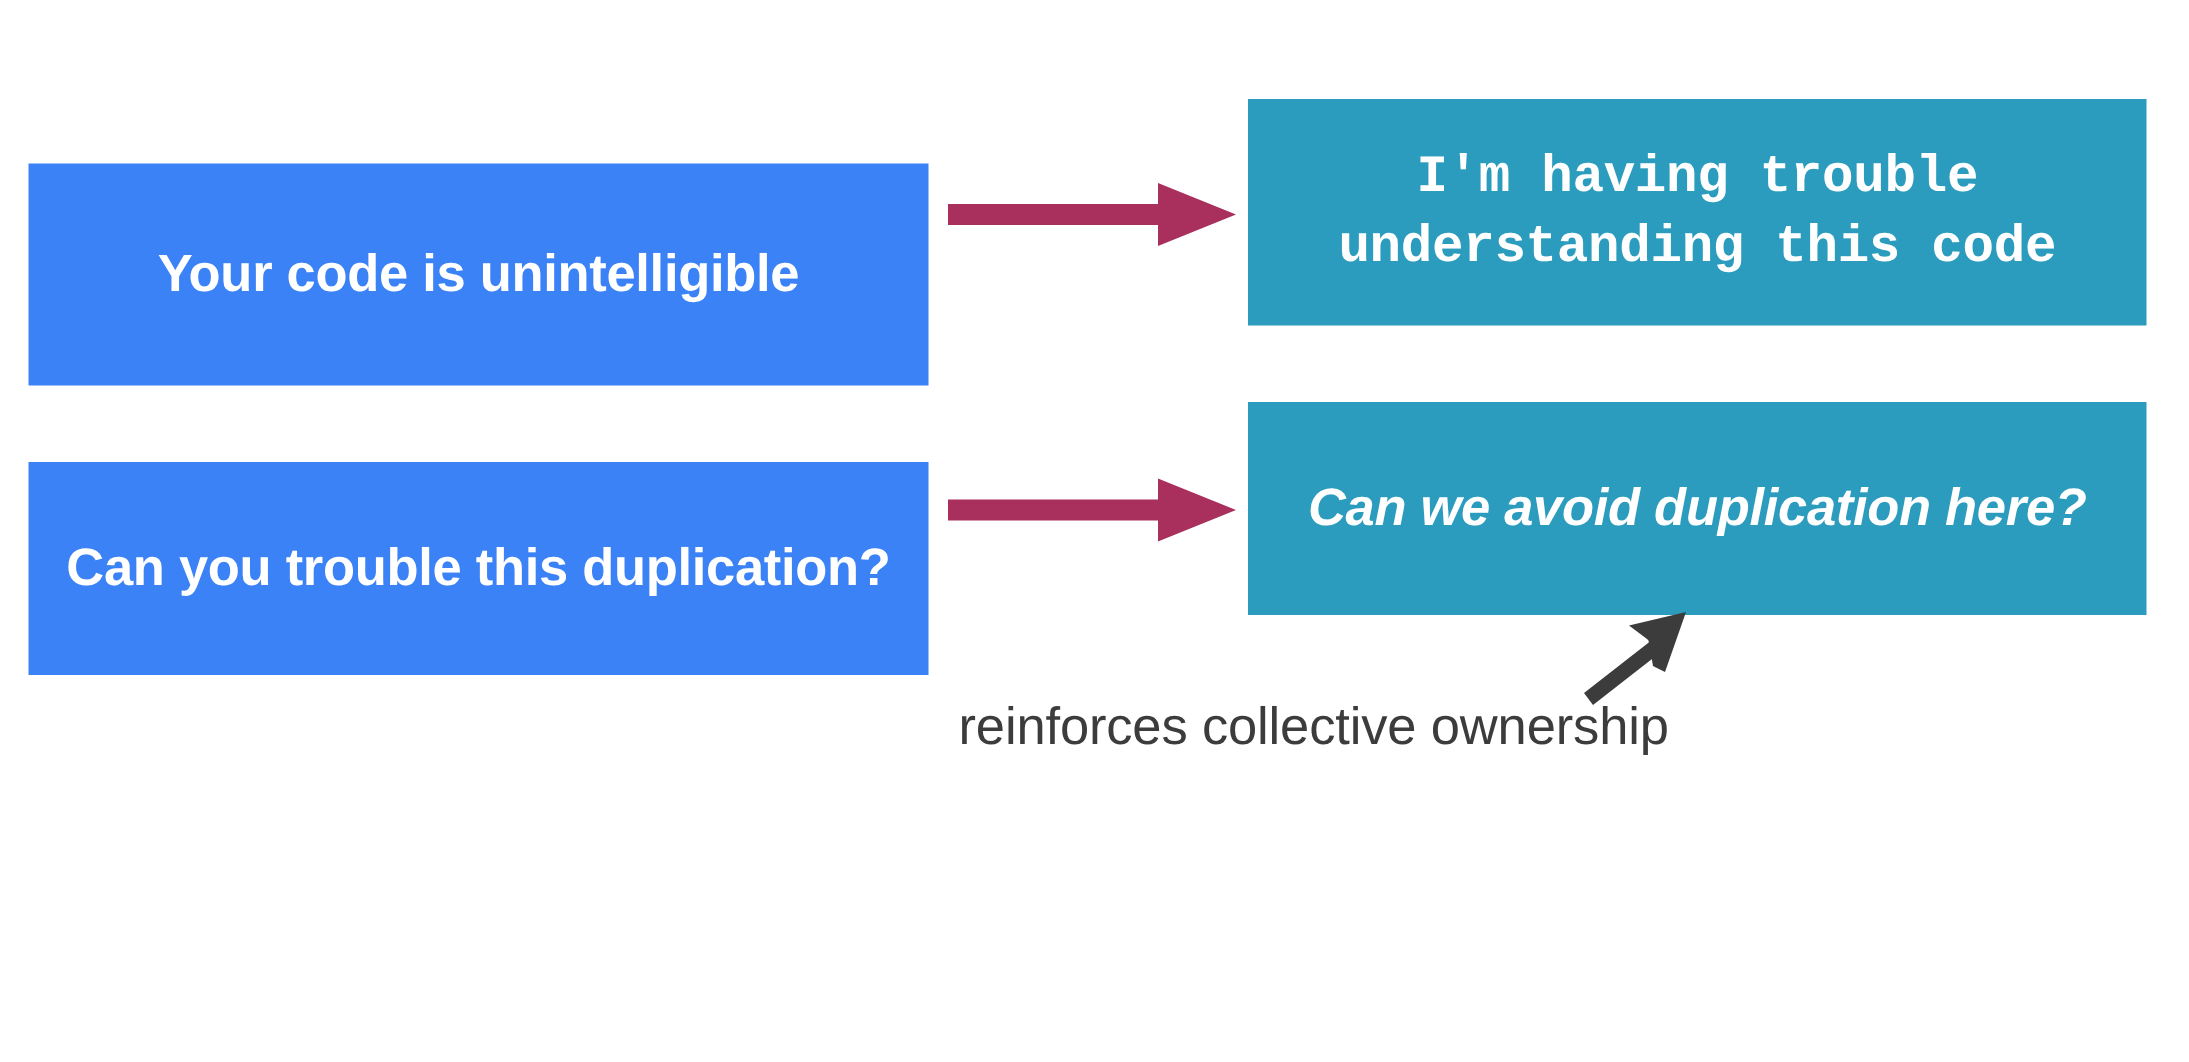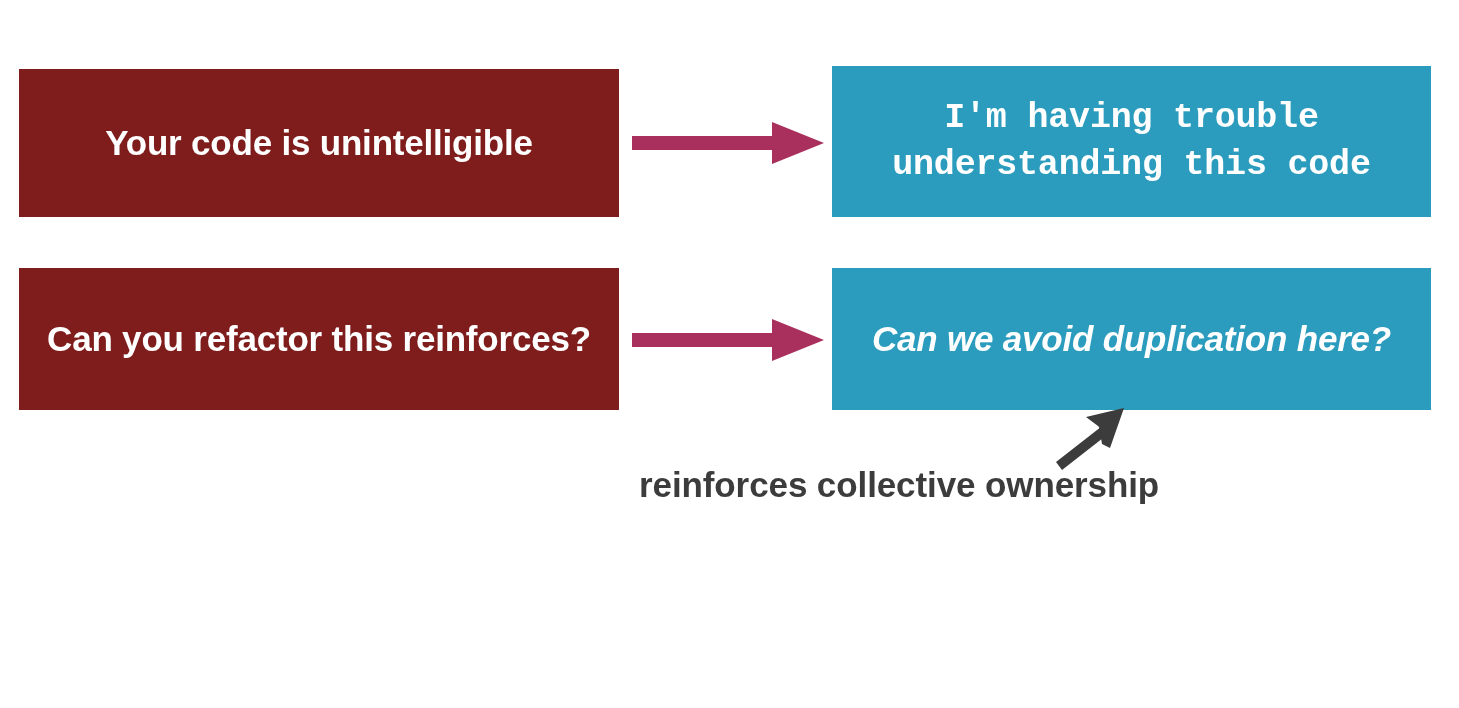--- a/index.html
+++ b/index.html
@@ -32,21 +32,21 @@
     justify-content: center;
     text-align: center;
     color: #ffffff;
     font-weight: bold;
     font-size: 35px;
     line-height: 1.33;
     letter-spacing: -0.2px;
     padding: 4px 18px;
   }
 
-  .box-red  { background: #7f1d1d; }
+  .box-red  { background: #3b82f6; margin-top: 40px; }
   .box-teal { background: #2b9cbd; }
 
   
   #box-problem-statement {
     left: 19px;  top: 69px;
     width: 600px; height: 148px;
   }
   #box-reframed-statement {
     left: 832px; top: 66px;
     width: 599px; height: 151px; font-family: Liberation Mono, monospace;
@@ -77,21 +77,21 @@
     top: 400px;
     width: 94px;
     height: 70px;
   }
 
   #annotation-caption {
     position: absolute;
     left: 639px;
     top: 465px;
     font-size: 35px;
-    font-weight: bold;
+    font-weight: normal;
     color: #3c3c3c;
     letter-spacing: -0.1px;
     white-space: nowrap;
   }
 </style>
 </head>
 <body>
 
 <div id="canvas">
 
@@ -103,21 +103,21 @@
     <svg width="196" height="50" viewBox="0 0 196 50" xmlns="http://www.w3.org/2000/svg">
       <path d="M0,18 L140,18 L140,4 L192,25 L140,46 L140,32 L0,32 Z" fill="#a92f5c"></path>
     </svg>
   </div>
 
   <div class="box box-teal" id="box-reframed-statement">
     <span>I'm having trouble understanding this code</span>
   </div>
 
   <div class="box box-red" id="box-request-statement">
-    <span>Can you refactor this reinforces?</span>
+    <span>Can you trouble this duplication?</span>
   </div>
 
   <div class="flow-arrow" id="flow-arrow-bottom">
     <svg width="196" height="50" viewBox="0 0 196 50" xmlns="http://www.w3.org/2000/svg">
       <path d="M0,18 L140,18 L140,4 L192,25 L140,46 L140,32 L0,32 Z" fill="#a92f5c"></path>
     </svg>
   </div>
 
   <div class="box box-teal" id="box-reframed-request">
     <span>Can we avoid duplication here?</span>

